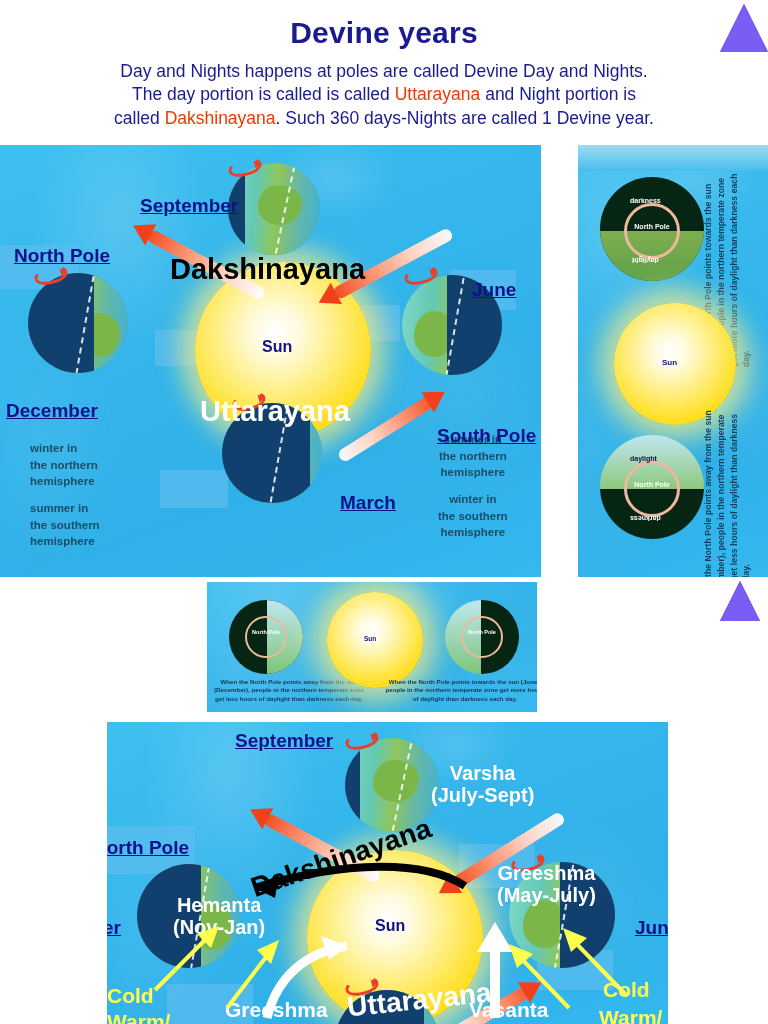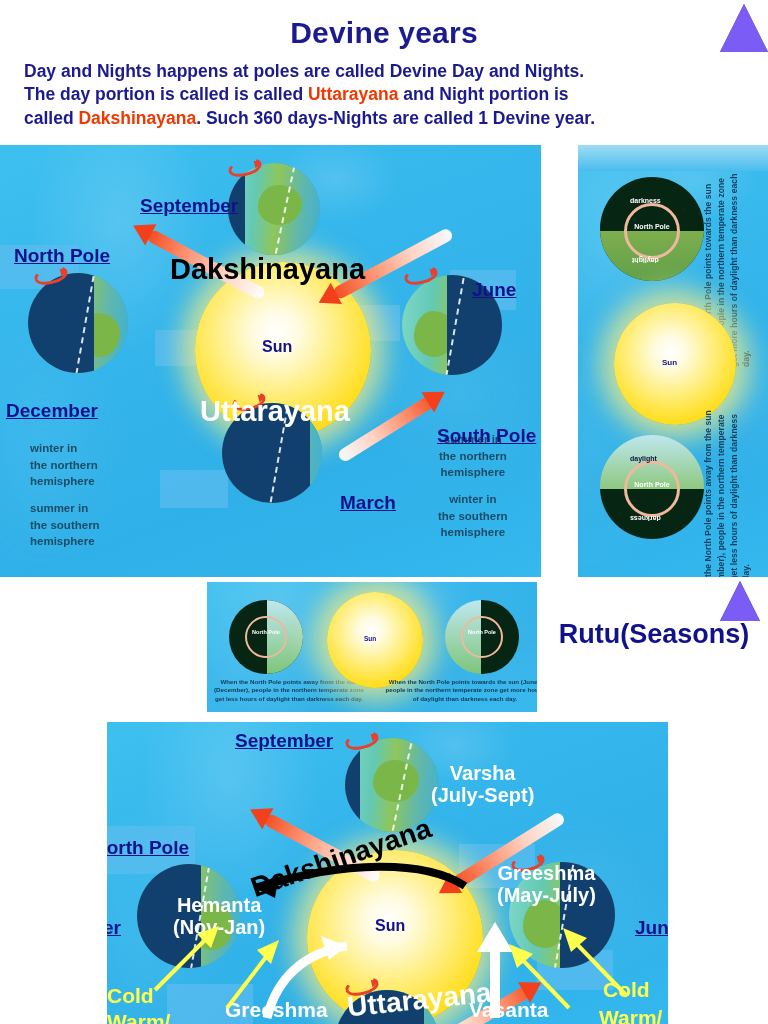--- a/index.html
+++ b/index.html
@@ -9,22 +9,22 @@
   }
   .slide { position:absolute; inset:0; }
 
   
   .header { position:absolute; left:0; top:0; width:768px; height:133px; }
   .title {
     position:absolute; left:0; top:16px; width:768px; text-align:center;
     font-size:30px; font-weight:bold; color:#1b1b8f; letter-spacing:.2px;
   }
   .subtitle {
-    position:absolute; left:24px; top:60px; width:720px; 
-    font-size:17.5px; font-weight:bold; color:#1b1b8f; line-height:1.34;
+    position:absolute; left:24px; top:60px; width:720px; text-align:center;
+    font-size:17.5px; font-weight:normal; color:#1b1b8f; line-height:1.34;
   }
   .hl-red { color:#f03800; }
 
   .tri {
     position:absolute; width:0; height:0;
     border-left:24px solid transparent; border-right:24px solid transparent;
     border-bottom:48px solid #7b5cf5;
     filter:drop-shadow(0 0 0.6px #3b1fa0);
   }
   .tri-top { left:720px; top:4px; }
@@ -278,21 +278,20 @@
       <div class="half-lit" style="left:0; right:52%; background:linear-gradient(180deg,#bfe7ef,#7ec57a);"></div>
       <div class="half-dark" style="left:48%;"></div>
       <div class="ring" style="left:16px; top:16px; width:42px; height:42px; border-width:2px;"></div>
       <div class="np" style="left:18px; top:29px; width:38px; font-size:5.5px;">North Pole</div>
     </div>
     <div class="cap" style="left:178px; top:96px; width:160px; font-size:6.2px;">When the North Pole points towards the sun (June), people in the northern temperate zone get more hours of daylight than darkness each day.</div>
   </div>
 
   <div style="position:absolute; left:540px; top:617px; width:228px; text-align:center;
               font-size:27px; font-weight:bold; color:#11118c; line-height:1.28;">
-    <div>Rutu(Seasons)</div>
   </div>
 
   <div class="panel" style="left:107px; top:722px; width:561px; height:302px;">
     <div class="mottle"></div>
 
     <div class="hazeblock" style="left:0; top:104px; width:88px; height:48px;"></div>
     <div class="hazeblock" style="left:352px; top:122px; width:76px; height:44px;"></div>
     <div class="hazeblock" style="left:235px; top:248px; width:80px; height:44px;"></div>
     <div class="hazeblock" style="left:60px; top:262px; width:86px; height:40px;"></div>
     <div class="hazeblock" style="left:430px; top:228px; width:76px; height:40px;"></div>

